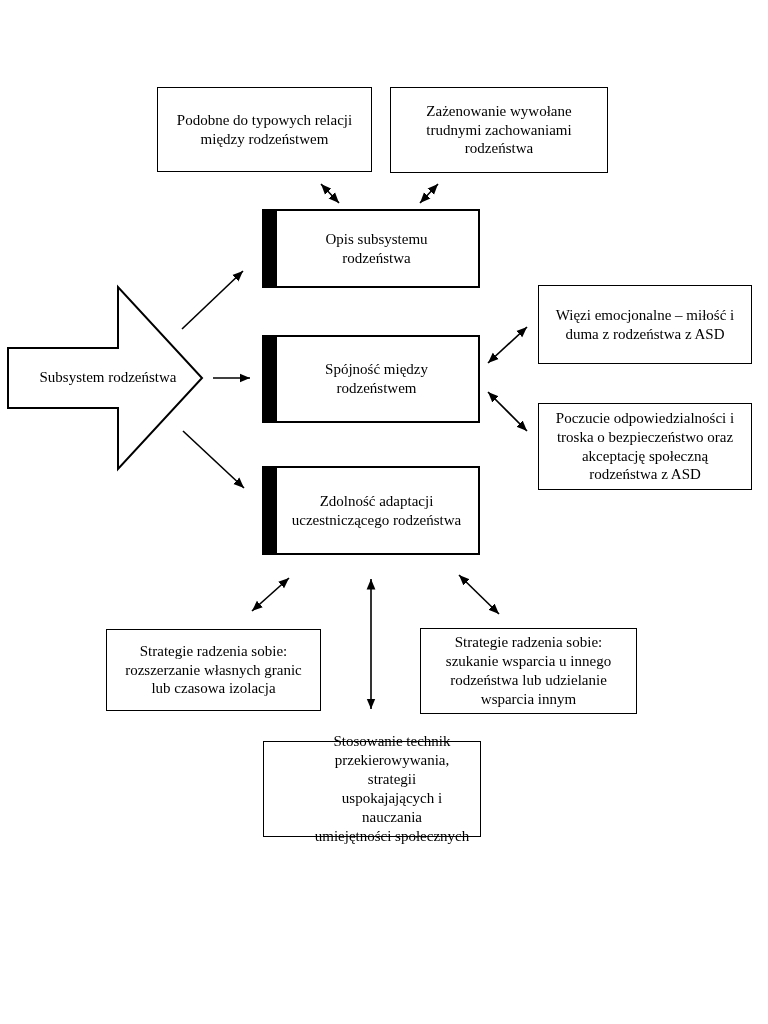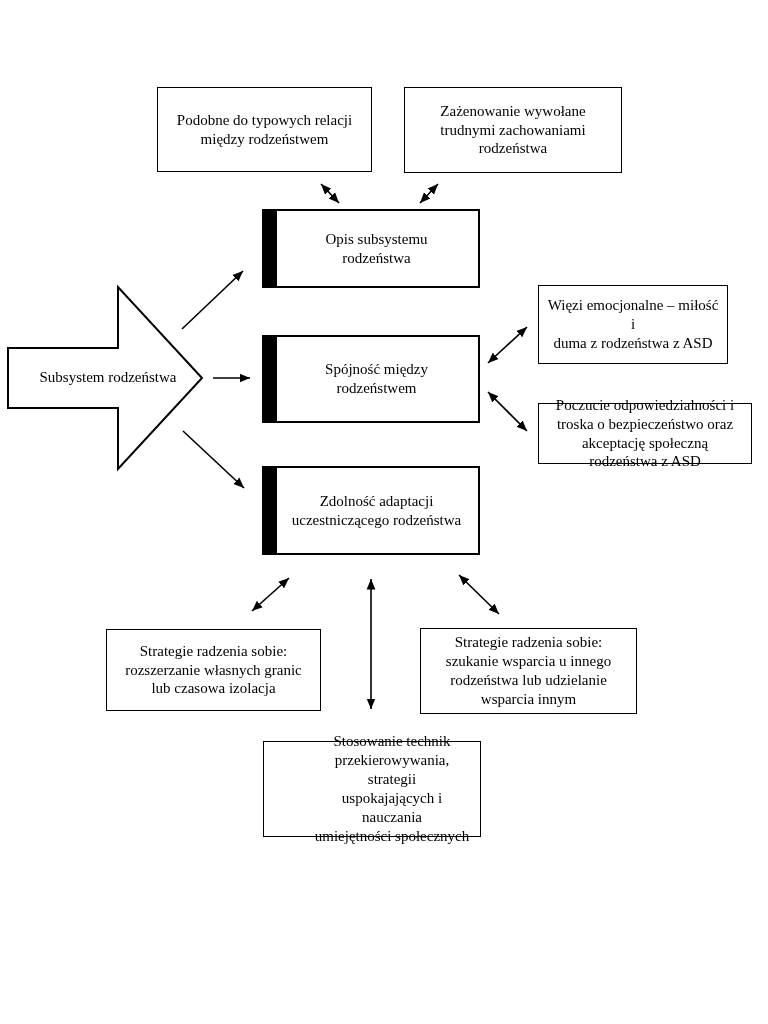--- a/index.html
+++ b/index.html
@@ -49,26 +49,26 @@
   .box.accent::before {
     content: "";
     position: absolute;
     left: 0;
     top: 0;
     bottom: 0;
     width: 13px;
     background: #000000;
   }
   .b-top-left  { left: 157px; top: 87px;  width: 215px; height: 85px; }
-  .b-top-right { left: 404px; top: 87px;  width: 218px; height: 86px; }
+  .b-top-right { left: 390px; top: 87px;  width: 218px; height: 86px; }
   .b-c1 { left: 262px; top: 209px; width: 218px; height: 79px; }
   .b-c2 { left: 262px; top: 335px; width: 218px; height: 88px; }
   .b-c3 { left: 262px; top: 466px; width: 218px; height: 89px; }
-  .b-r1 { left: 538px; top: 285px; width: 190px; height: 79px; }
-  .b-r2 { left: 538px; top: 403px; width: 214px; height: 61px; }
+  .b-r1 { left: 538px; top: 285px; width: 214px; height: 79px; }
+  .b-r2 { left: 538px; top: 403px; width: 214px; height: 87px; }
   .b-bl { left: 106px; top: 629px; width: 215px; height: 82px; }
   .b-br { left: 420px; top: 628px; width: 217px; height: 86px; }
   .b-bc { left: 263px; top: 741px; width: 218px; height: 96px; padding-left: 46px; }
   .source-label {
     position: absolute;
     left: 8px;
     top: 368px;
     width: 182px;
     text-align: center;
     font-size: 15px;

